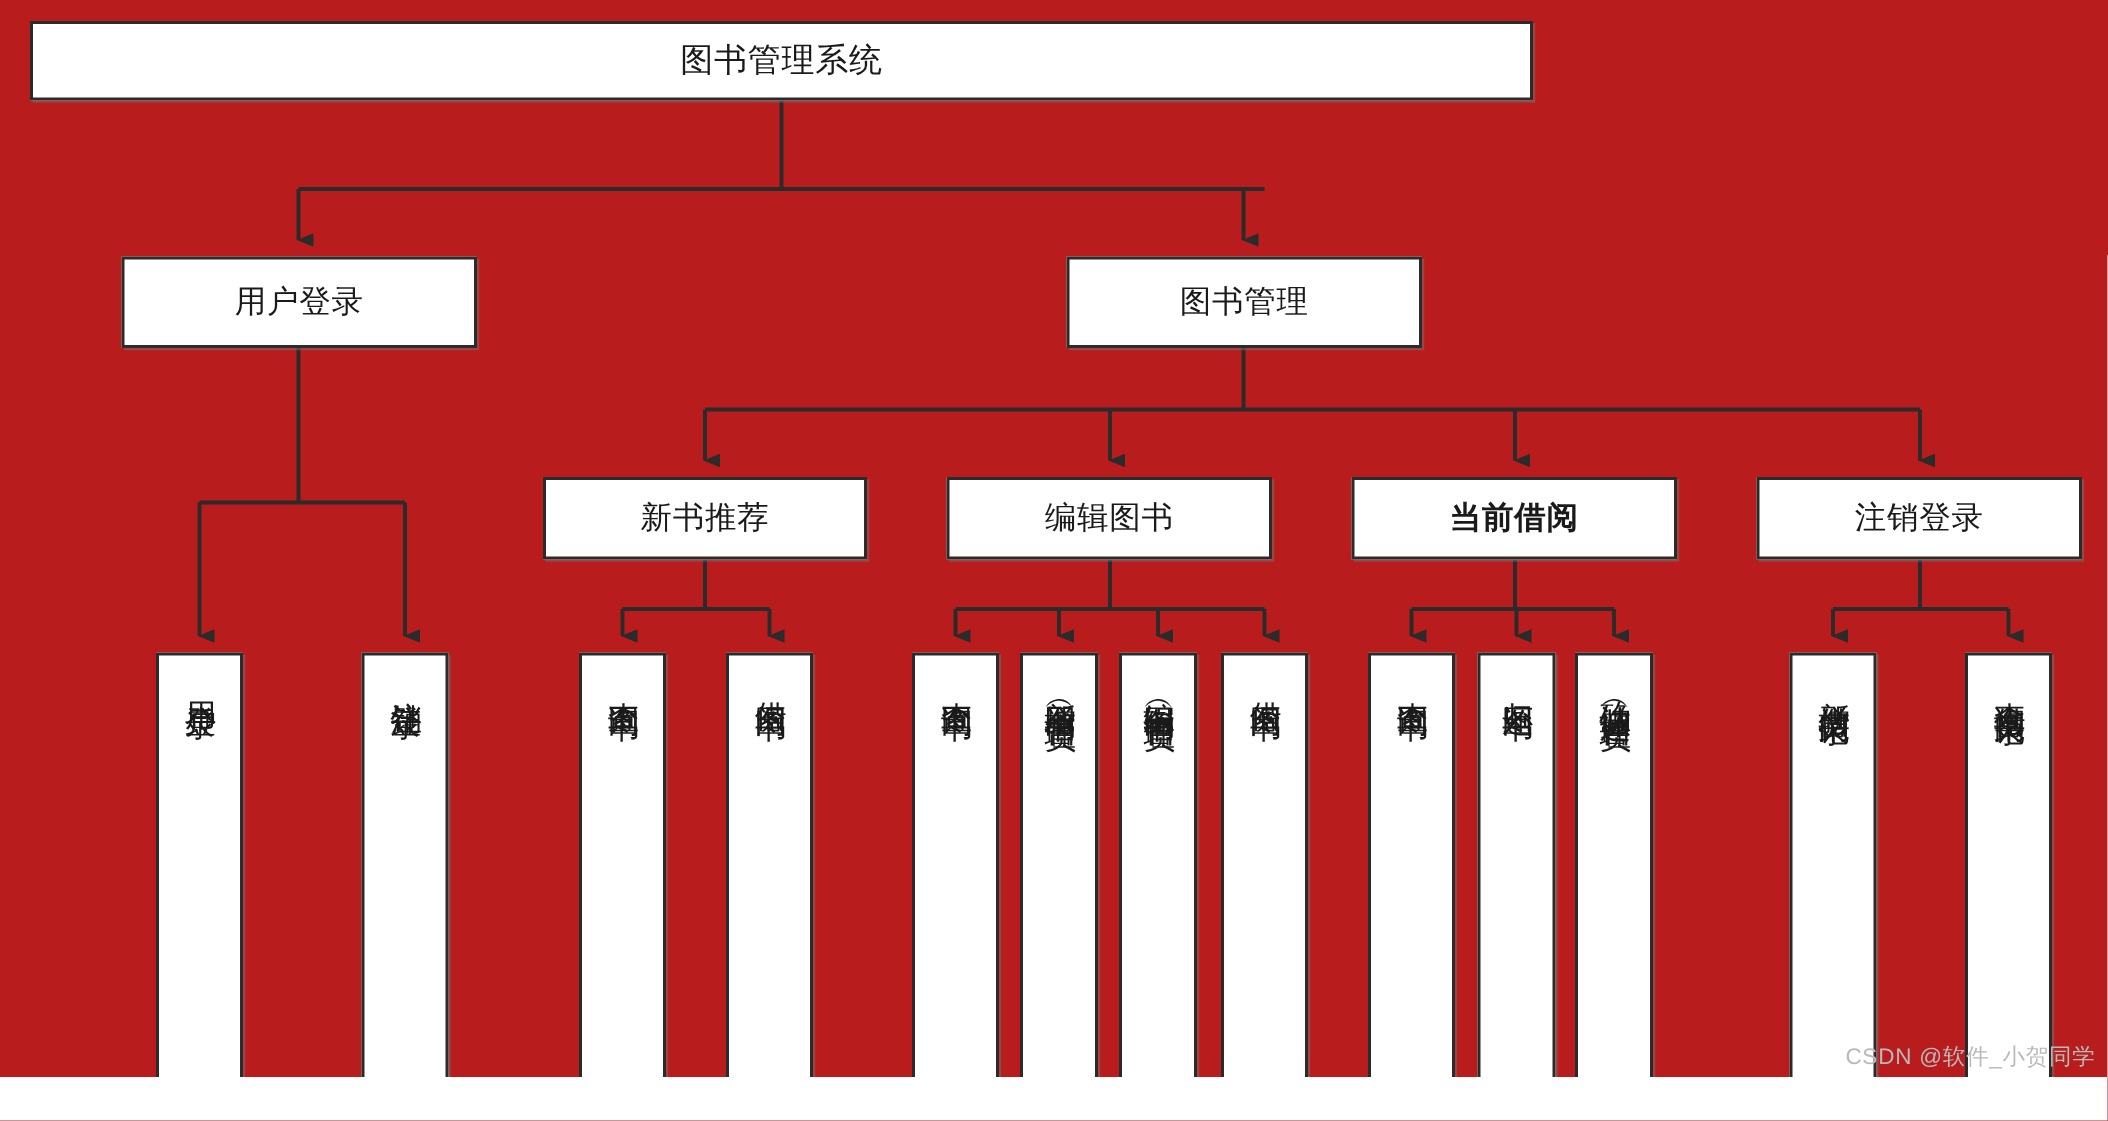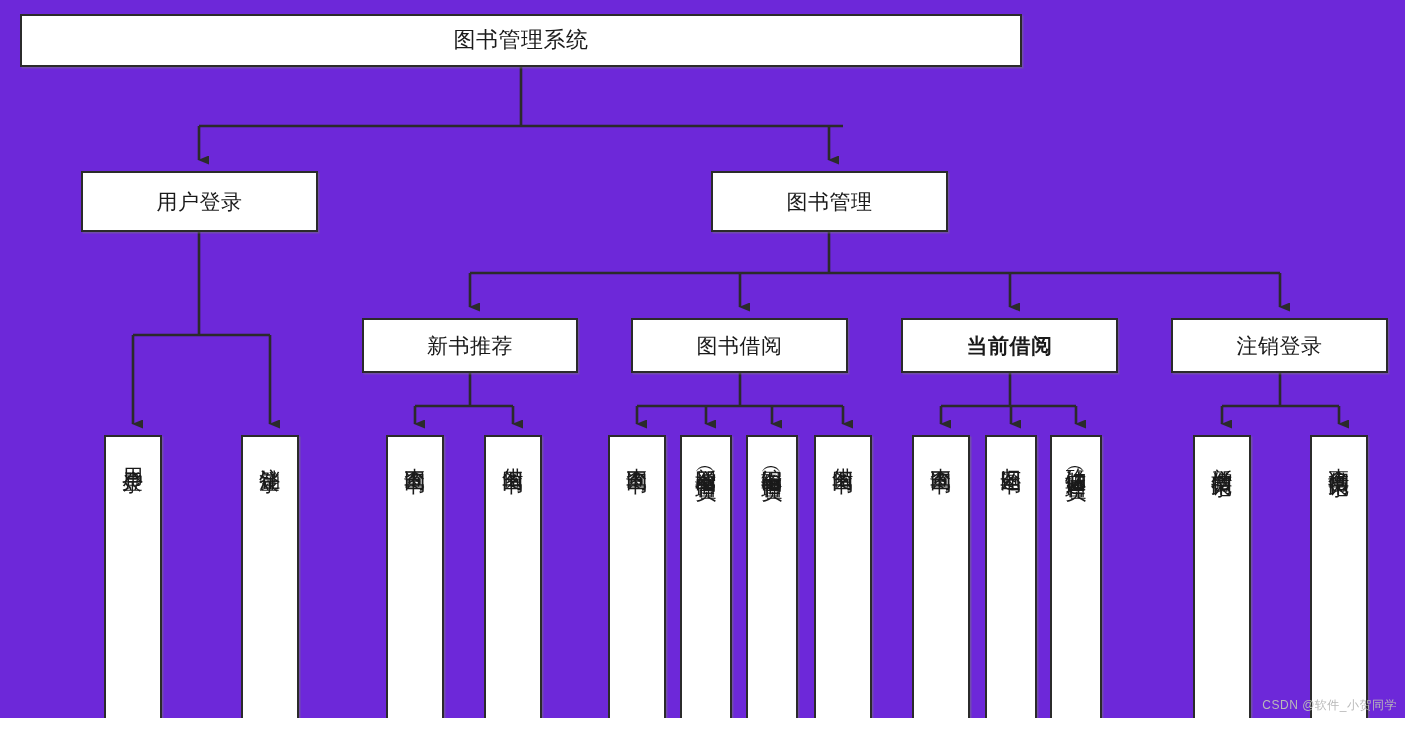--- a/index.html
+++ b/index.html
@@ -8,21 +8,21 @@
     padding: 0;
     background: #ffffff;
   }
   body {
     font-family: "Liberation Sans", "DejaVu Sans", sans-serif;
   }
   #diagram-canvas {
     position: relative;
     width: 1405px;
     height: 718px;
-    background: #6d28d9;
+    background: #b91c1c;
     overflow: hidden;
   }
   #edge-layer {
     position: absolute;
     left: 0;
     top: 0;
     width: 1405px;
     height: 747px;
     pointer-events: none;
   }
@@ -62,21 +62,21 @@
     text-orientation: upright;
     font-size: 21px;
     line-height: 1.32;
     letter-spacing: 2px;
     white-space: nowrap;
   }
   .watermark {
     position: absolute;
     right: 8px;
     bottom: 4px;
-    font-size: 12px;
+    font-size: 15px;
     color: #b9b9b9;
     letter-spacing: 0.5px;
     white-space: nowrap;
     user-select: none;
   }
 </style>
 </head>
 <body>
 
 <div id="diagram-canvas">
@@ -153,21 +153,21 @@
     <span class="node-label">用户登录</span>
   </div>
   <div class="node horiz" style="left:362px; top:318px; width:216px; height:55px;">
     <span class="node-label">新书推荐</span>
   </div>
 
   <div class="node horiz" style="left:711px; top:171px; width:237px; height:61px;">
     <span class="node-label">图书管理</span>
   </div>
   <div class="node horiz" style="left:631px; top:318px; width:217px; height:55px;">
-    <span class="node-label">图书借阅</span>
+    <span class="node-label">编辑图书</span>
   </div>
   <div class="node horiz" style="left:901px; top:318px; width:217px; height:55px;font-weight:bold;">
     <span class="node-label">当前借阅</span>
   </div>
   <div class="node horiz" style="left:1171px; top:318px; width:217px; height:55px;">
     <span class="node-label">注销登录</span>
   </div>
 
   <div class="node vert" style="left:104px; top:435px; width:58px; height:298px;">
     <span class="node-label">用户登录</span>

